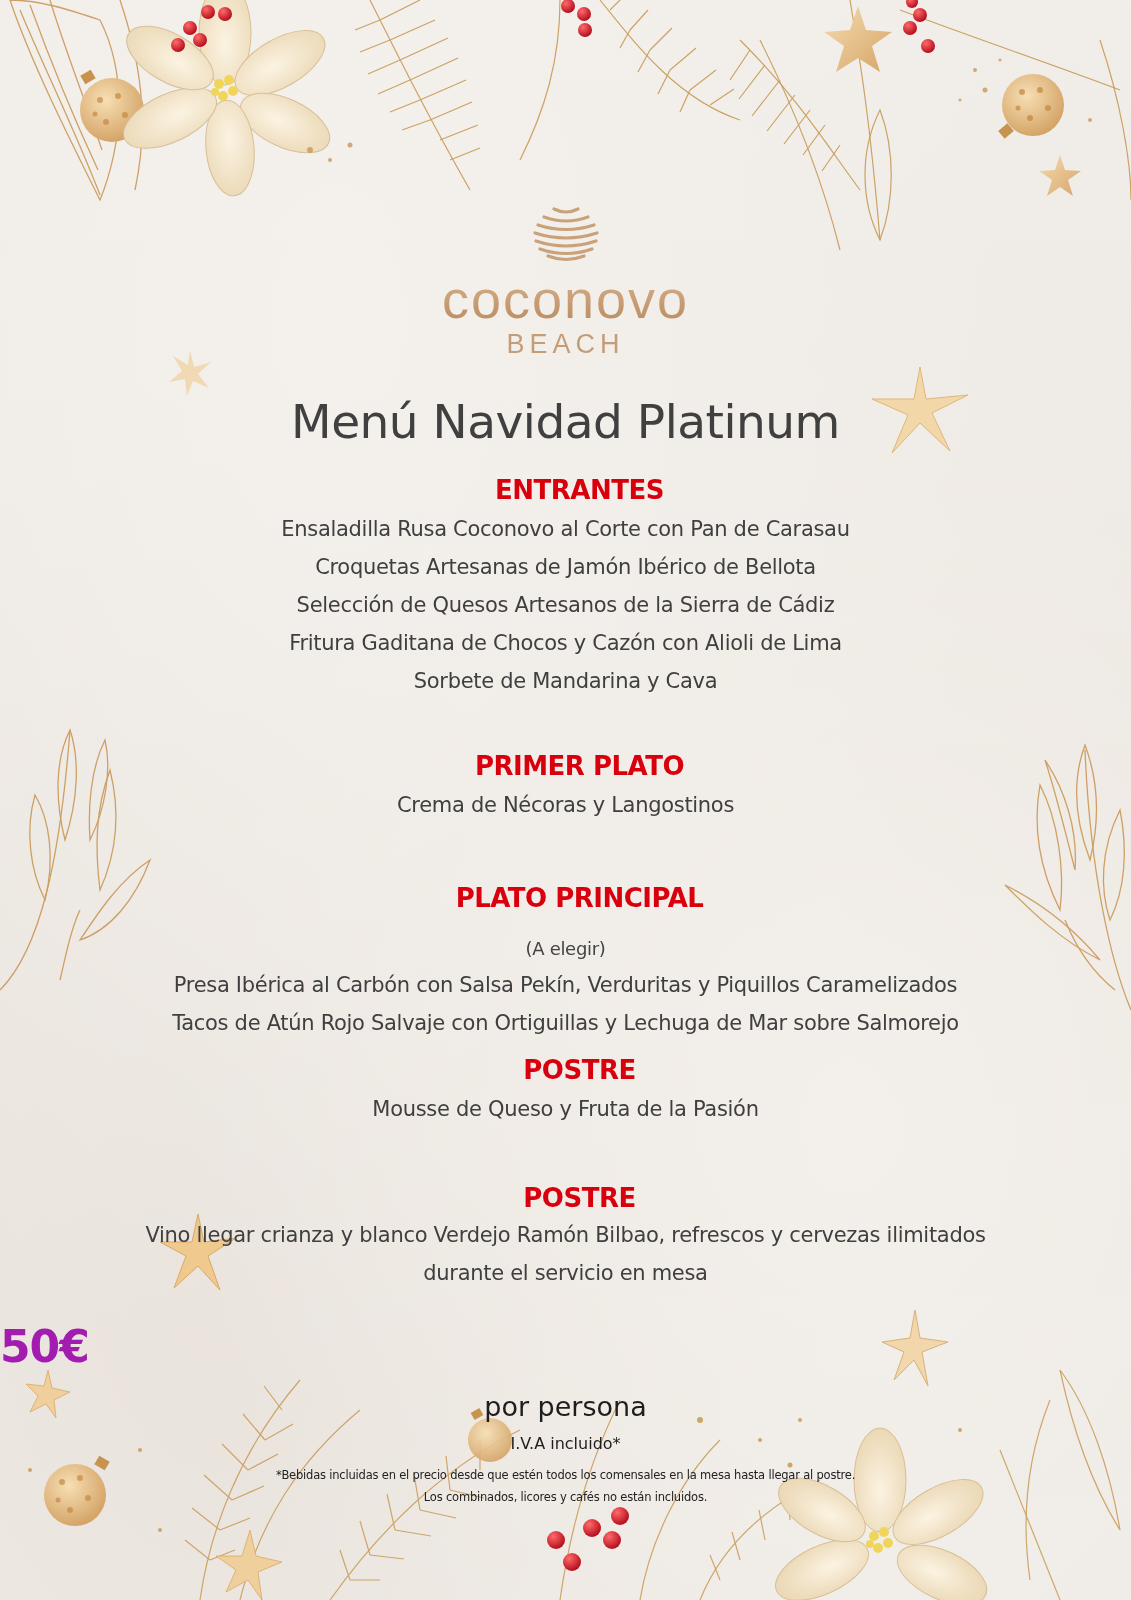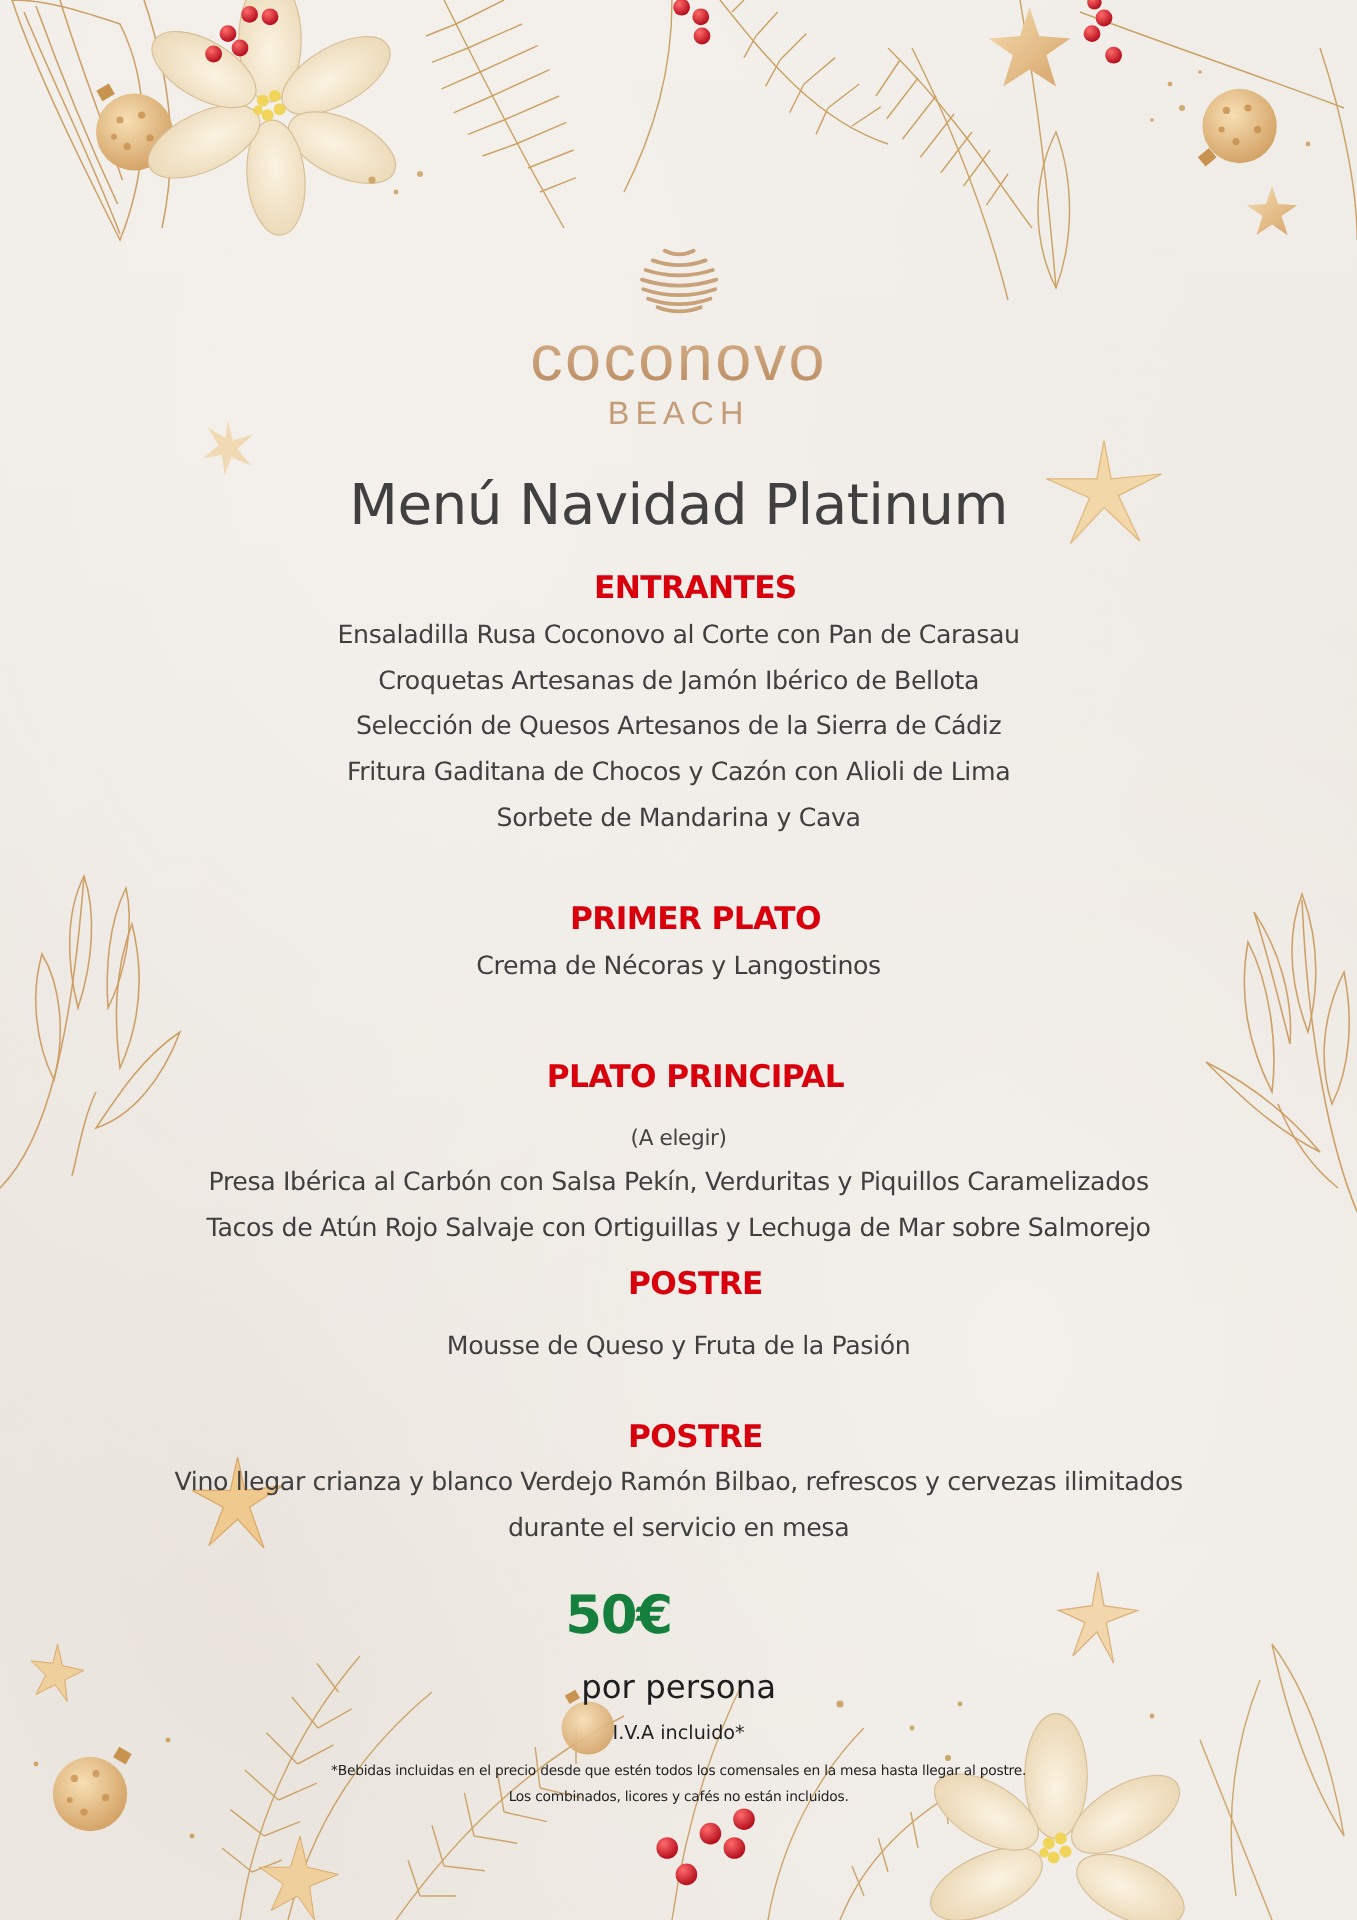--- a/index.html
+++ b/index.html
@@ -41,23 +41,23 @@
     font-family: "DejaVu Sans", sans-serif; font-weight: bold; font-size: 26px;
     color: #d9000d; line-height: 36px; letter-spacing: -0.5px; padding-left: 28px;
   }
   .item {
     font-family: "DejaVu Sans", sans-serif; font-size: 21px; color: #3f3f3f;
     line-height: 38px; letter-spacing: -0.3px;
   }
   .note { font-size: 18px; color: #444; line-height: 30px; }
 
   .price {
-    position: absolute; left: 0; width: 1031px; top: 1318px; text-align: center;
+    position: absolute; left: 0; width: 1031px; top: 1318px; text-align: left;
     font-family: "DejaVu Sans", sans-serif; font-weight: bold; font-size: 44px;
-    color: #15803d; line-height: 58px; letter-spacing: -1px;
+    color: #a21caf; line-height: 58px; letter-spacing: -1px;
   }
   .per-person {
     position: absolute; left: 0; width: 1131px; top: 1390px; text-align: center;
     font-size: 27px; color: #1e1e1e; line-height: 34px;
   }
   .iva {
     position: absolute; left: 0; width: 1131px; top: 1433px; text-align: center;
     font-size: 16px; color: #1e1e1e; line-height: 22px;
   }
   .footnote {
@@ -371,21 +371,21 @@
 
   <div class="section" style="top:880px">
     <div class="section-heading">PLATO PRINCIPAL</div>
     <div class="item note" style="margin-top:16px;line-height:34px">(A elegir)</div>
     <div class="item">Presa Ibérica al Carbón con Salsa Pekín, Verduritas y Piquillos Caramelizados</div>
     <div class="item">Tacos de Atún Rojo Salvaje con Ortiguillas y Lechuga de Mar sobre Salmorejo</div>
   </div>
 
   <div class="section" style="top:1052px">
     <div class="section-heading">POSTRE</div>
-    <div class="item" style="margin-top:14px">Mousse de Queso y Fruta de la Pasión</div>
+    <div class="item" style="margin-top:2px">Mousse de Queso y Fruta de la Pasión</div>
   </div>
 
   <div class="section" style="top:1180px">
     <div class="section-heading">POSTRE</div>
     <div class="item" style="margin-top:0">Vino llegar crianza y blanco Verdejo Ramón Bilbao, refrescos y cervezas ilimitados</div>
     <div class="item">durante el servicio en mesa</div>
   </div>
 
   <div class="price">50€</div>
   <div class="per-person">por persona</div>

